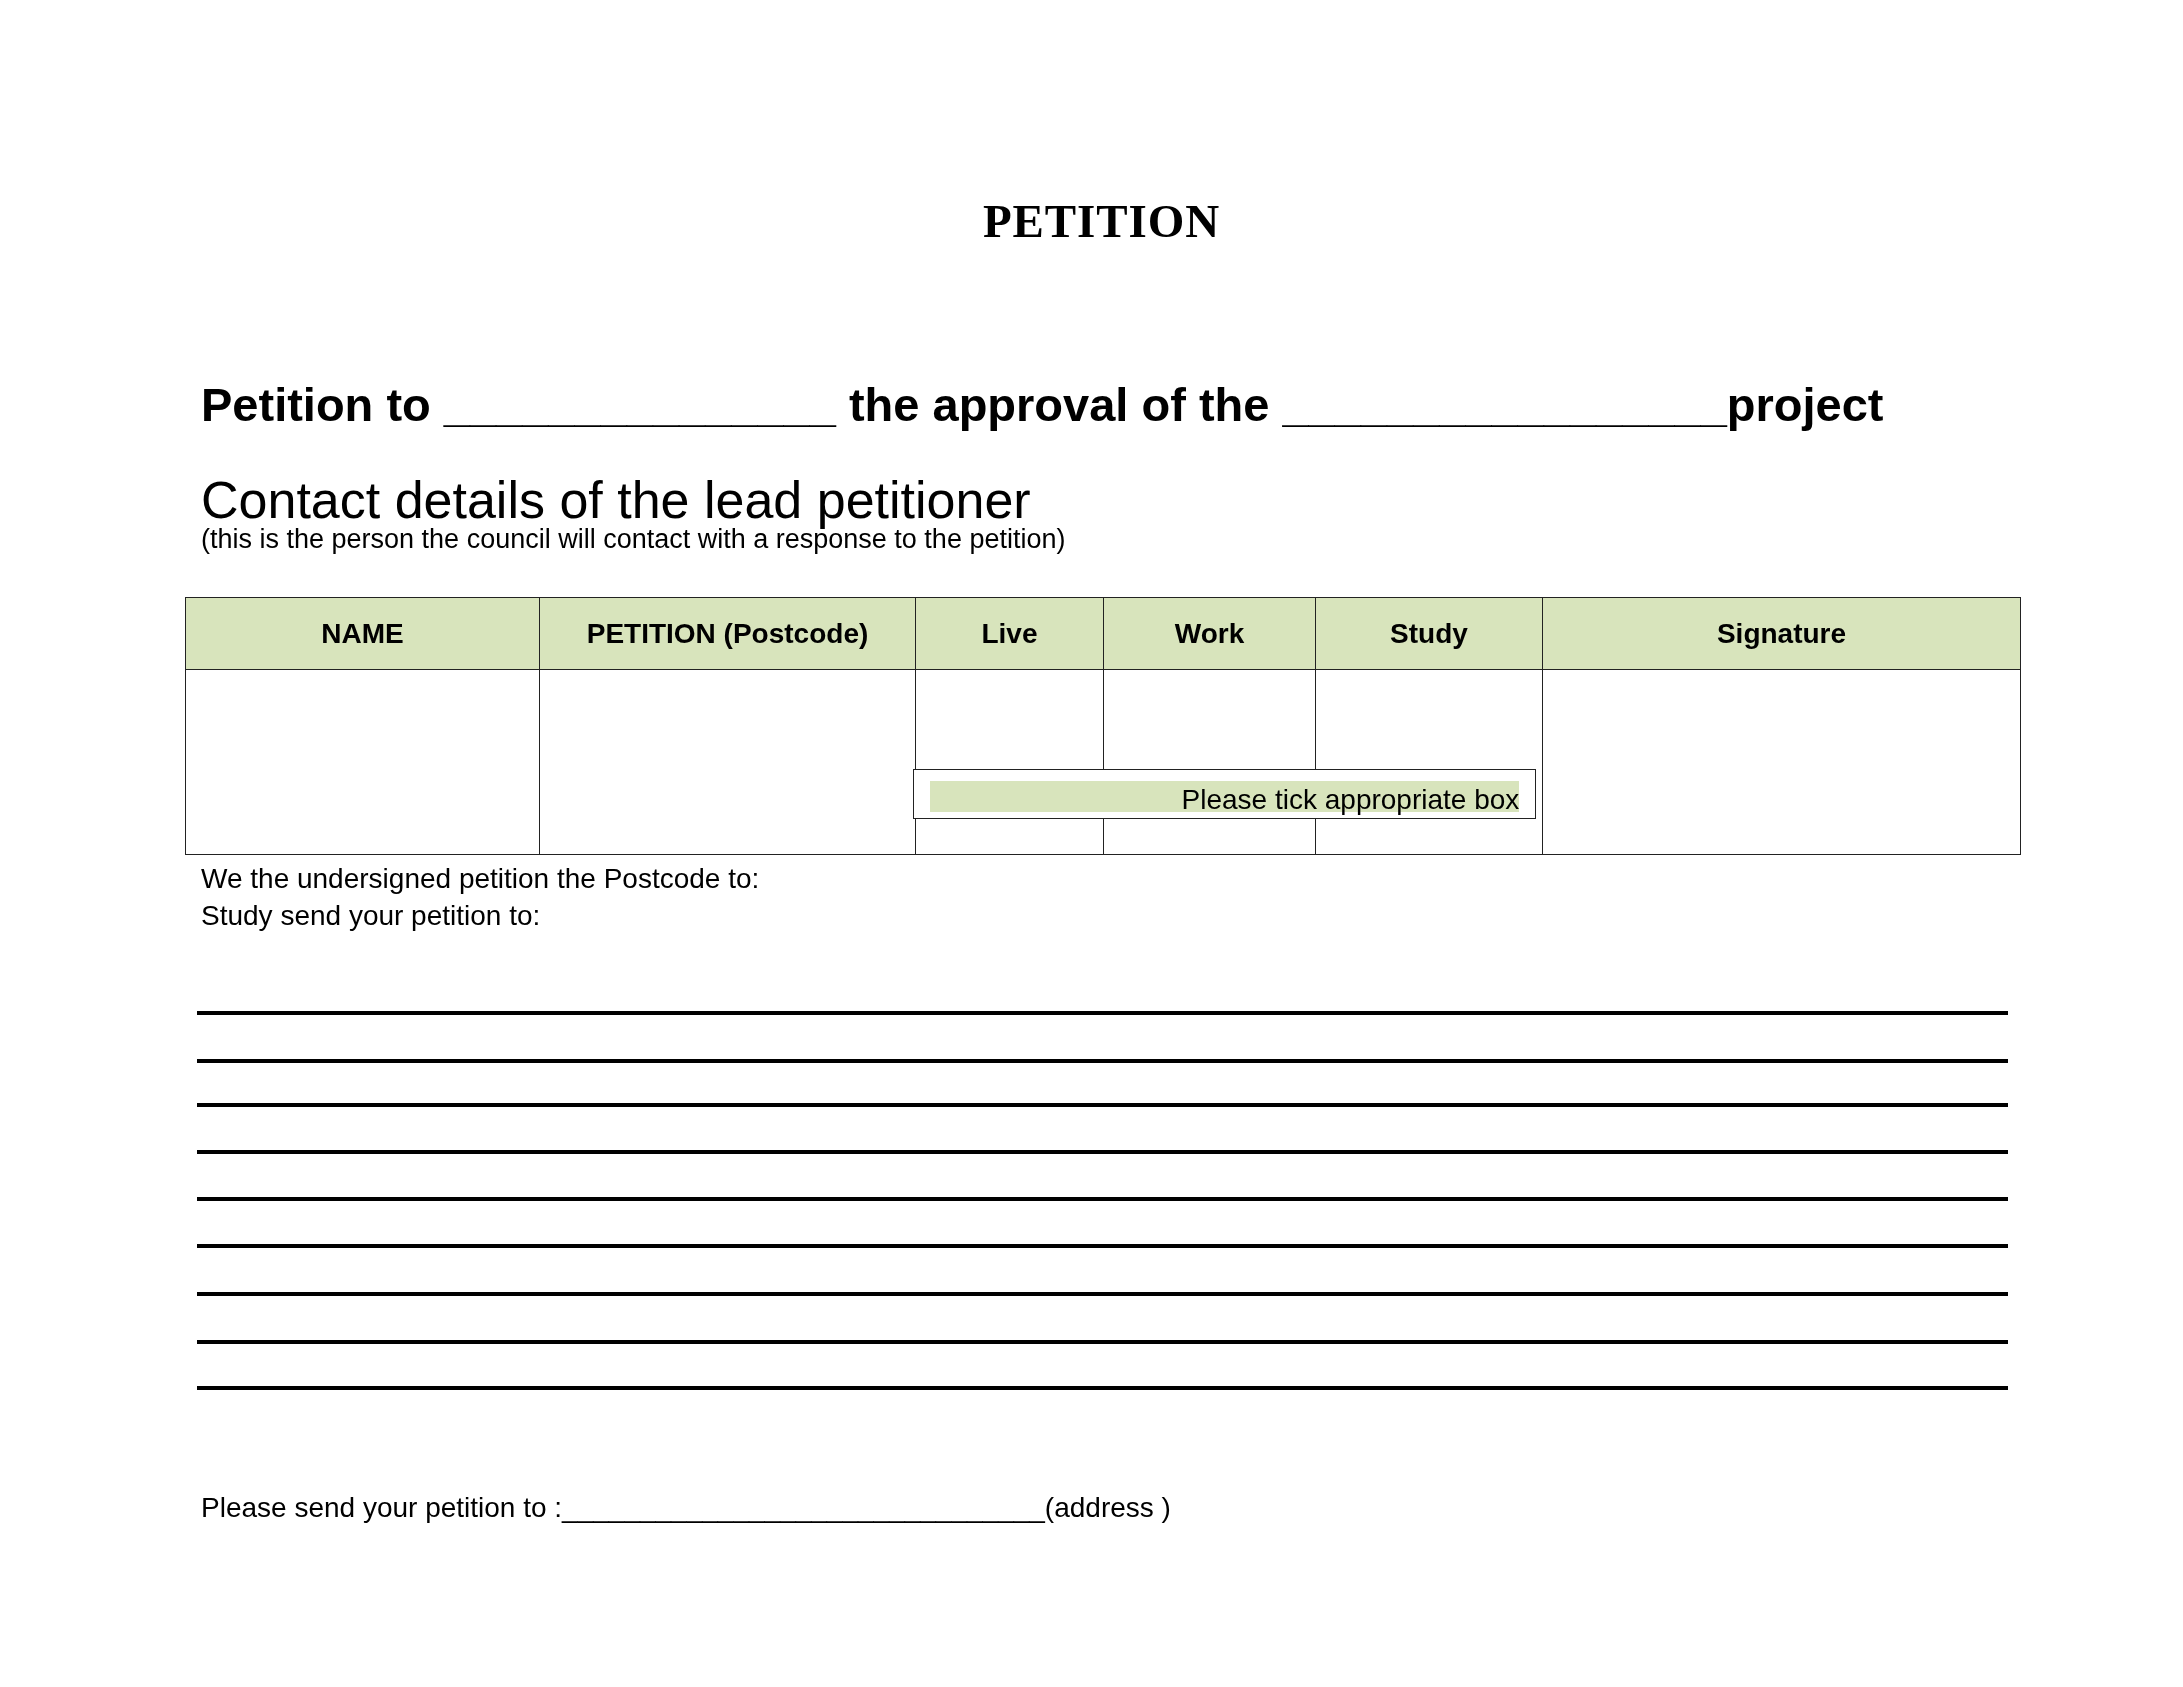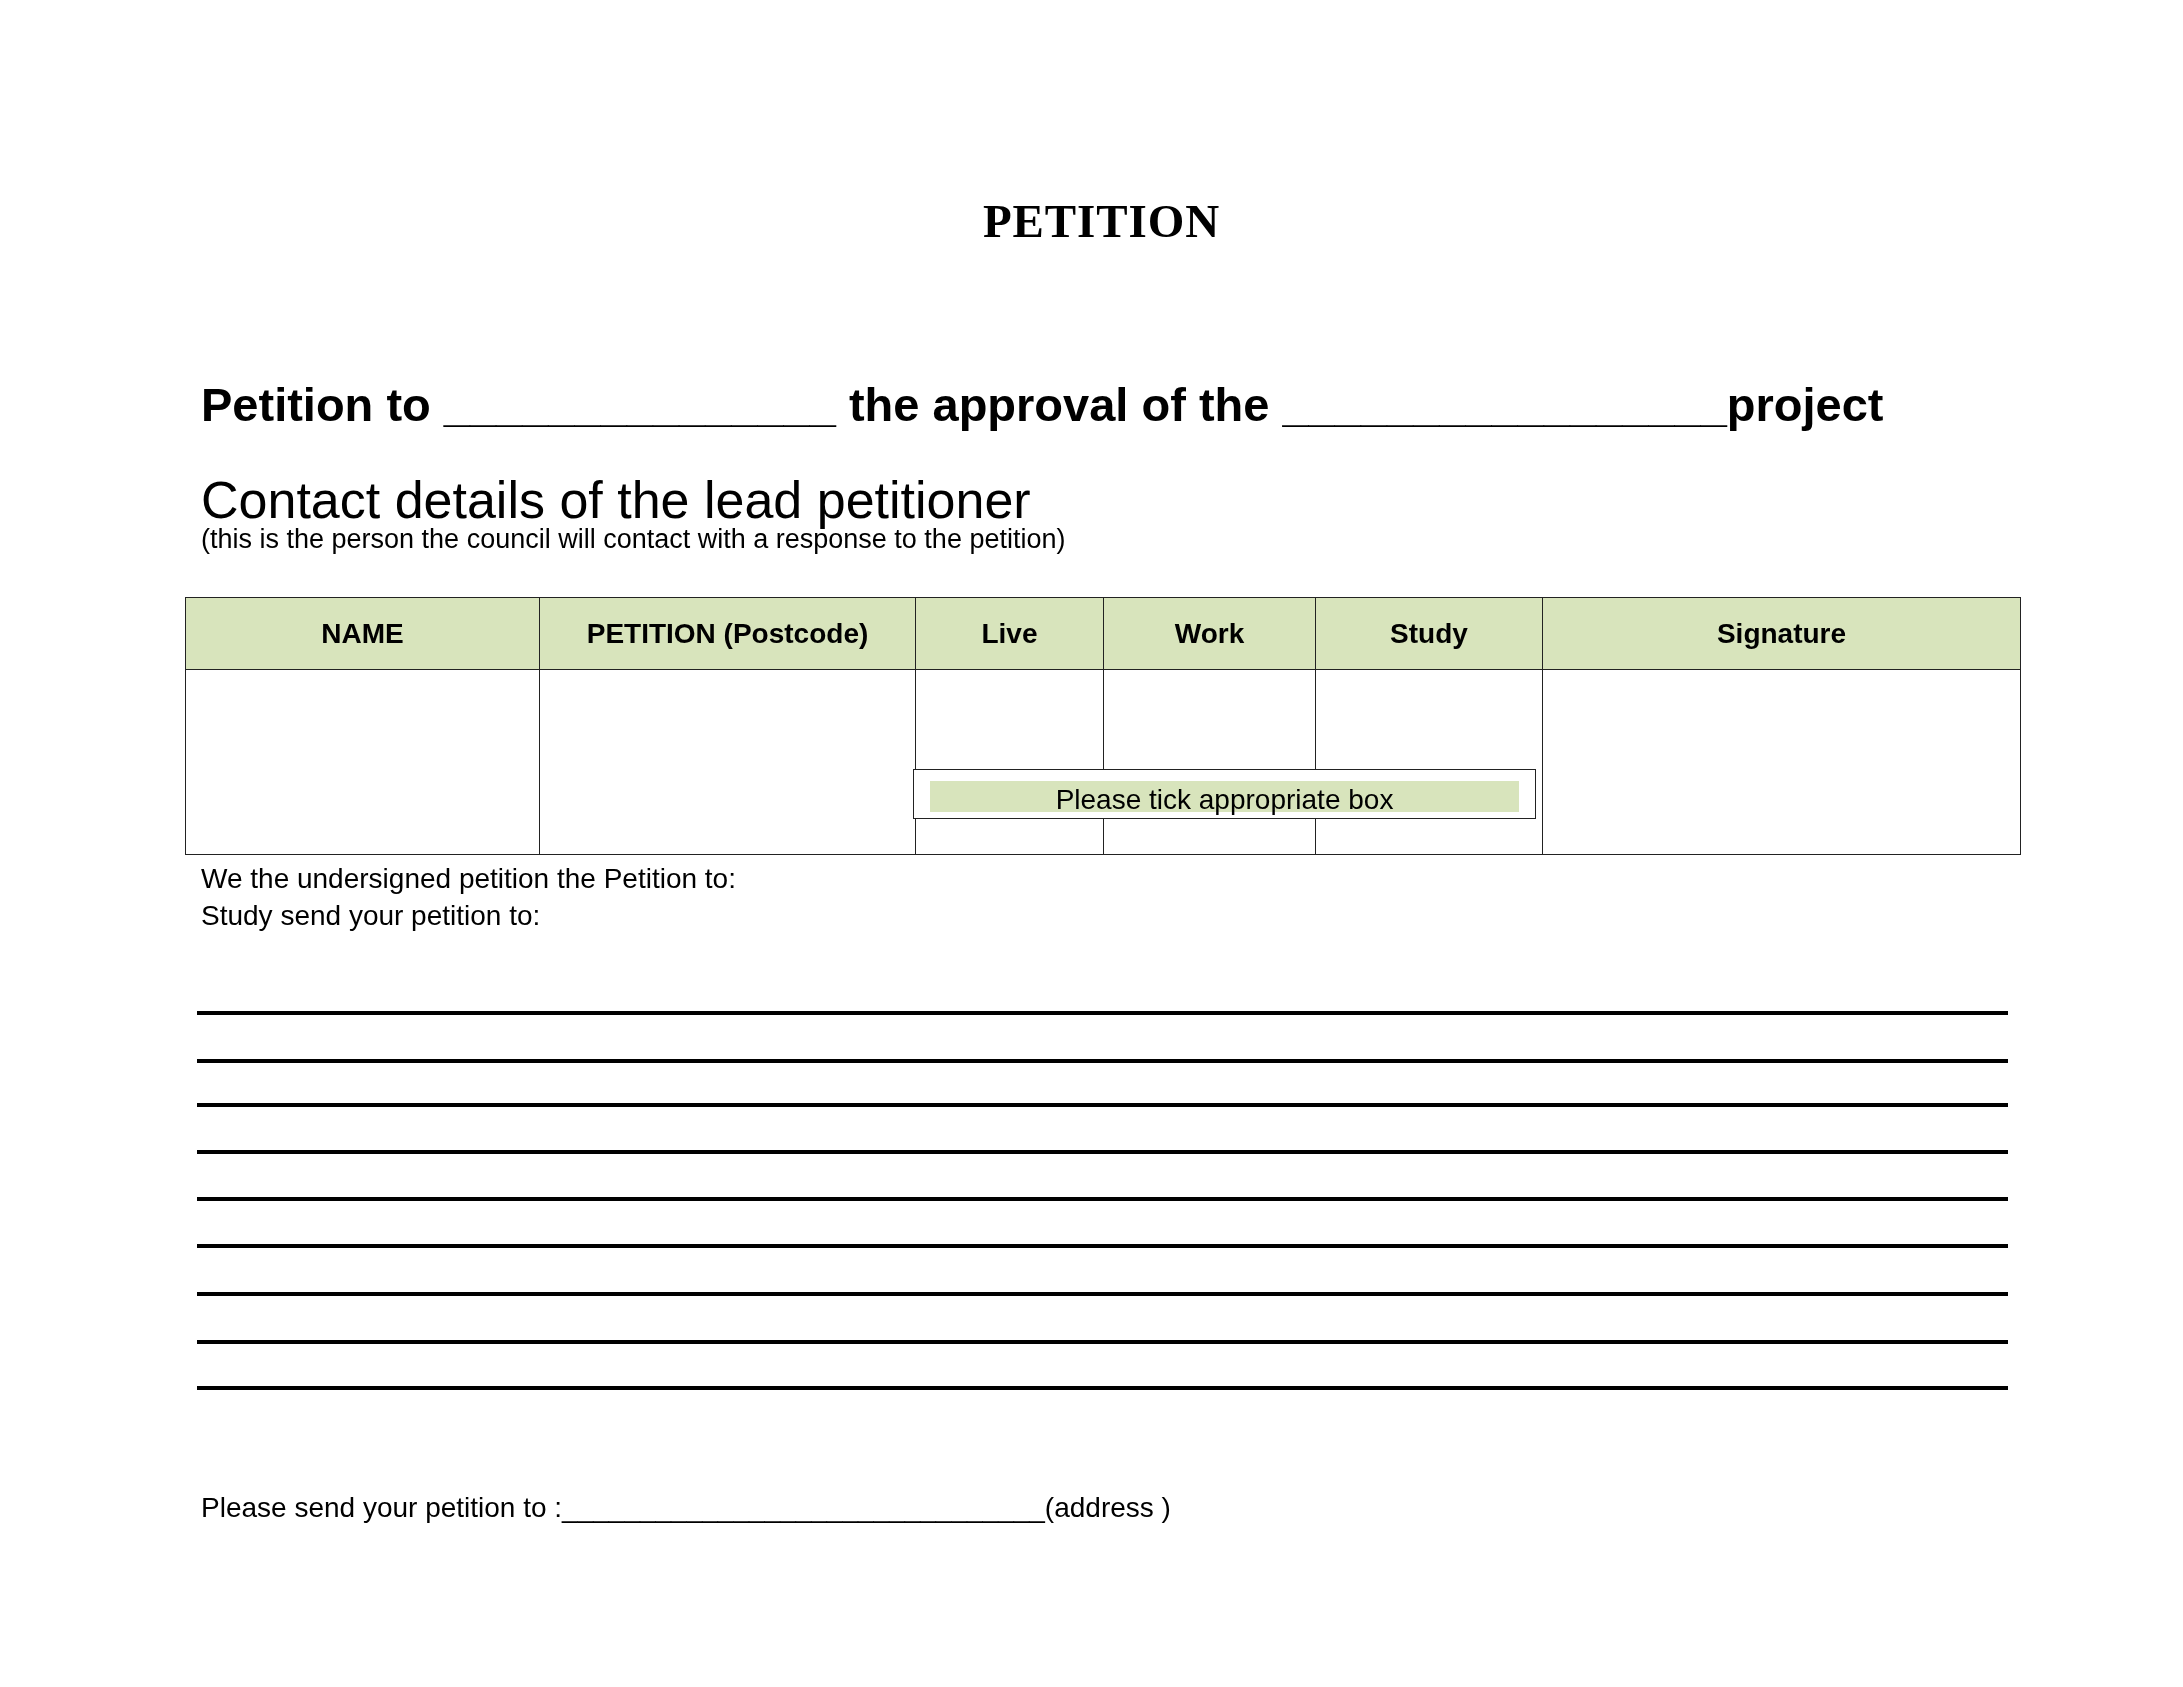--- a/index.html
+++ b/index.html
@@ -6,21 +6,21 @@
   body { width:2184px; height:1687px; position:relative; overflow:hidden; font-family:"Liberation Sans", sans-serif; color:#000; }
   .abs { position:absolute; }
   .title { left:0; width:2203px; top:194px; text-align:center; font-family:"Liberation Serif", serif; font-weight:bold; font-size:47px; letter-spacing:0.9px; }
   .petition-line { left:201px; top:377px; font-weight:bold; font-size:47px; white-space:pre; }
   .contact-heading { left:201px; top:470px; font-size:52px; }
   .contact-sub { left:201px; top:524px; font-size:27px; }
   table.contact { position:absolute; left:185px; top:597px; width:1834px; border-collapse:collapse; table-layout:fixed; }
   table.contact th { background:#d8e4bc; border:1.7px solid #222; height:37px; font-size:28px; font-weight:bold; padding:17px; text-align:center; }
   table.contact td { border:1.7px solid #222; height:184px; padding:0; }
   .tick-box { left:913px; top:769px; width:623px; height:50px; background:#fff; border:1.7px solid #222; box-sizing:border-box; }
-  .tick-inner { position:absolute; left:15.7px; top:10.5px; right:15.7px; height:31px; background:#d8e4bc; text-align:center; font-size:28px; line-height:38px; }
+  .tick-inner { position:absolute; left:15.7px; top:10.5px; right:15.7px; height:31px; background:#d8e4bc; text-align:right; font-size:28px; line-height:38px; }
   .body-text { left:201px; font-size:28px; }
   .rule { left:197px; width:1811px; height:4.4px; background:#000; }
   .send-line { left:201px; top:1467px; font-size:28px; white-space:pre;margin-top:25px; }
 </style>
 </head>
 <body>
 
 <div class="abs title">PETITION</div>
 
 <div class="abs petition-line">Petition to _______________ the approval of the _________________project</div>
@@ -56,21 +56,21 @@
       <td></td>
       <td></td>
     </tr>
   </tbody>
 </table>
 
 <div class="abs tick-box">
   <div class="tick-inner">Please tick appropriate box</div>
 </div>
 
-<div class="abs body-text" style="top:863px">We the undersigned petition the Petition to:</div>
+<div class="abs body-text" style="top:863px">We the undersigned petition the Postcode to:</div>
 <div class="abs body-text" style="top:900px">Study send your petition to:</div>
 
 <div class="abs rule" style="top:1011px"></div>
 <div class="abs rule" style="top:1059px"></div>
 <div class="abs rule" style="top:1103px"></div>
 <div class="abs rule" style="top:1150px"></div>
 <div class="abs rule" style="top:1197px"></div>
 <div class="abs rule" style="top:1244px"></div>
 <div class="abs rule" style="top:1292px"></div>
 <div class="abs rule" style="top:1340px"></div>

